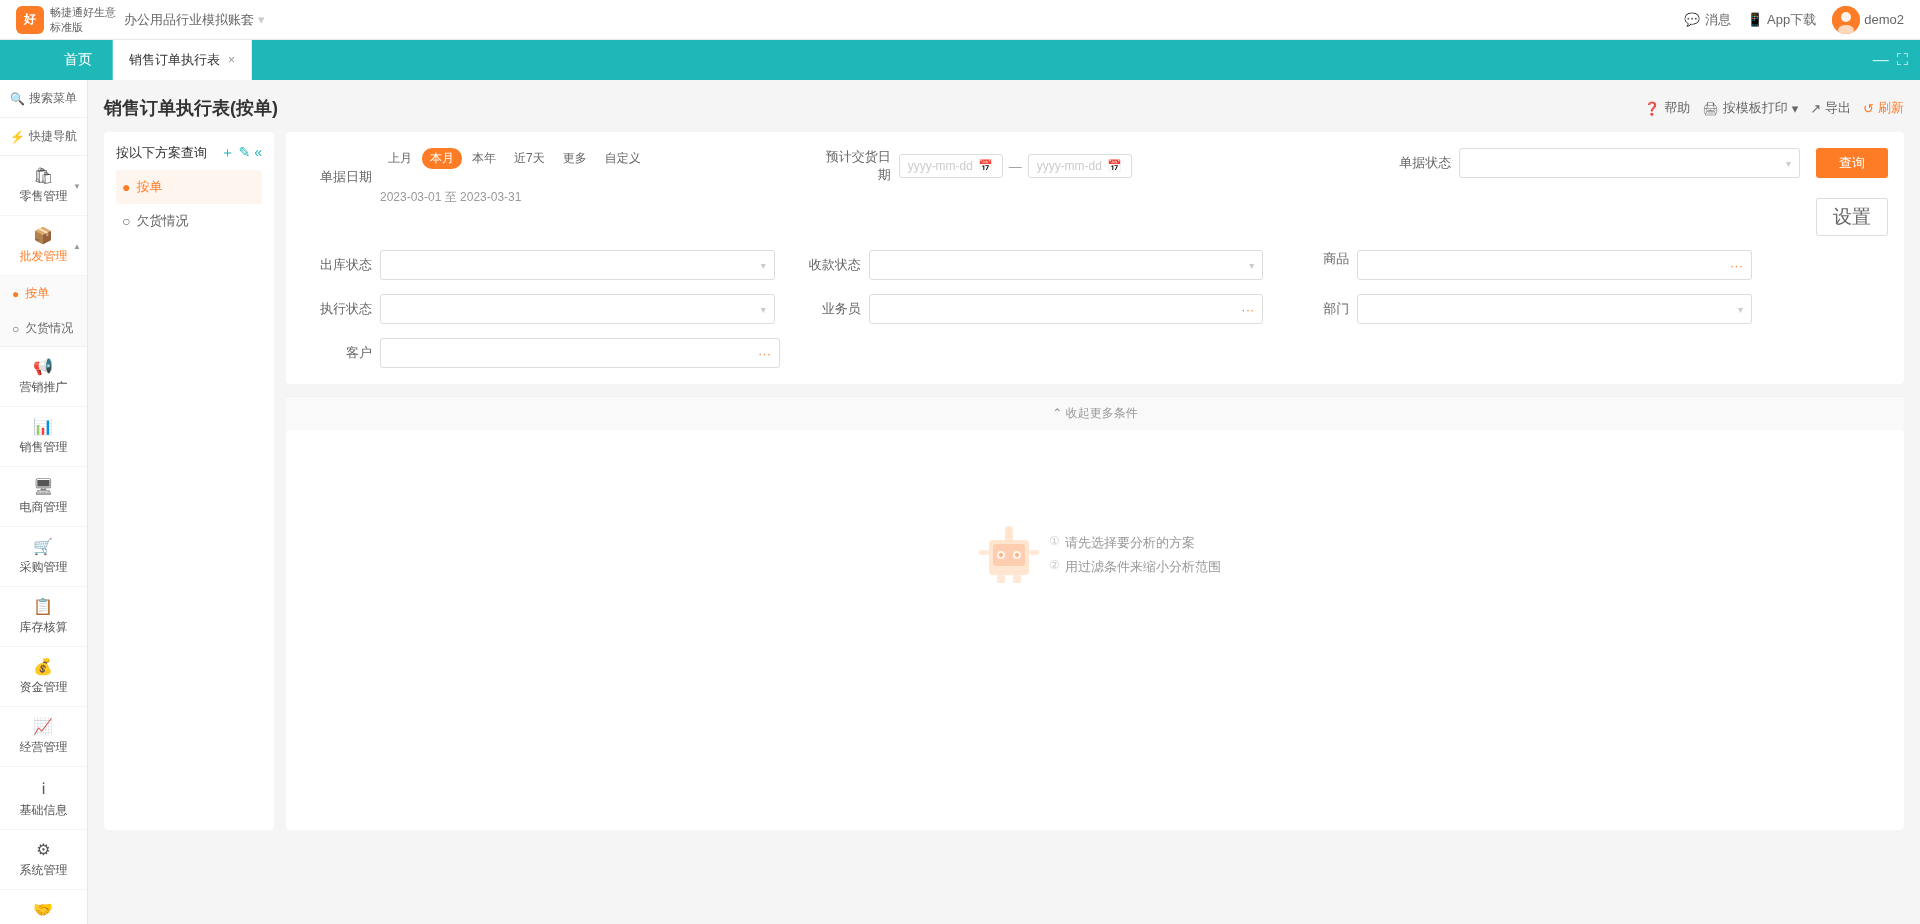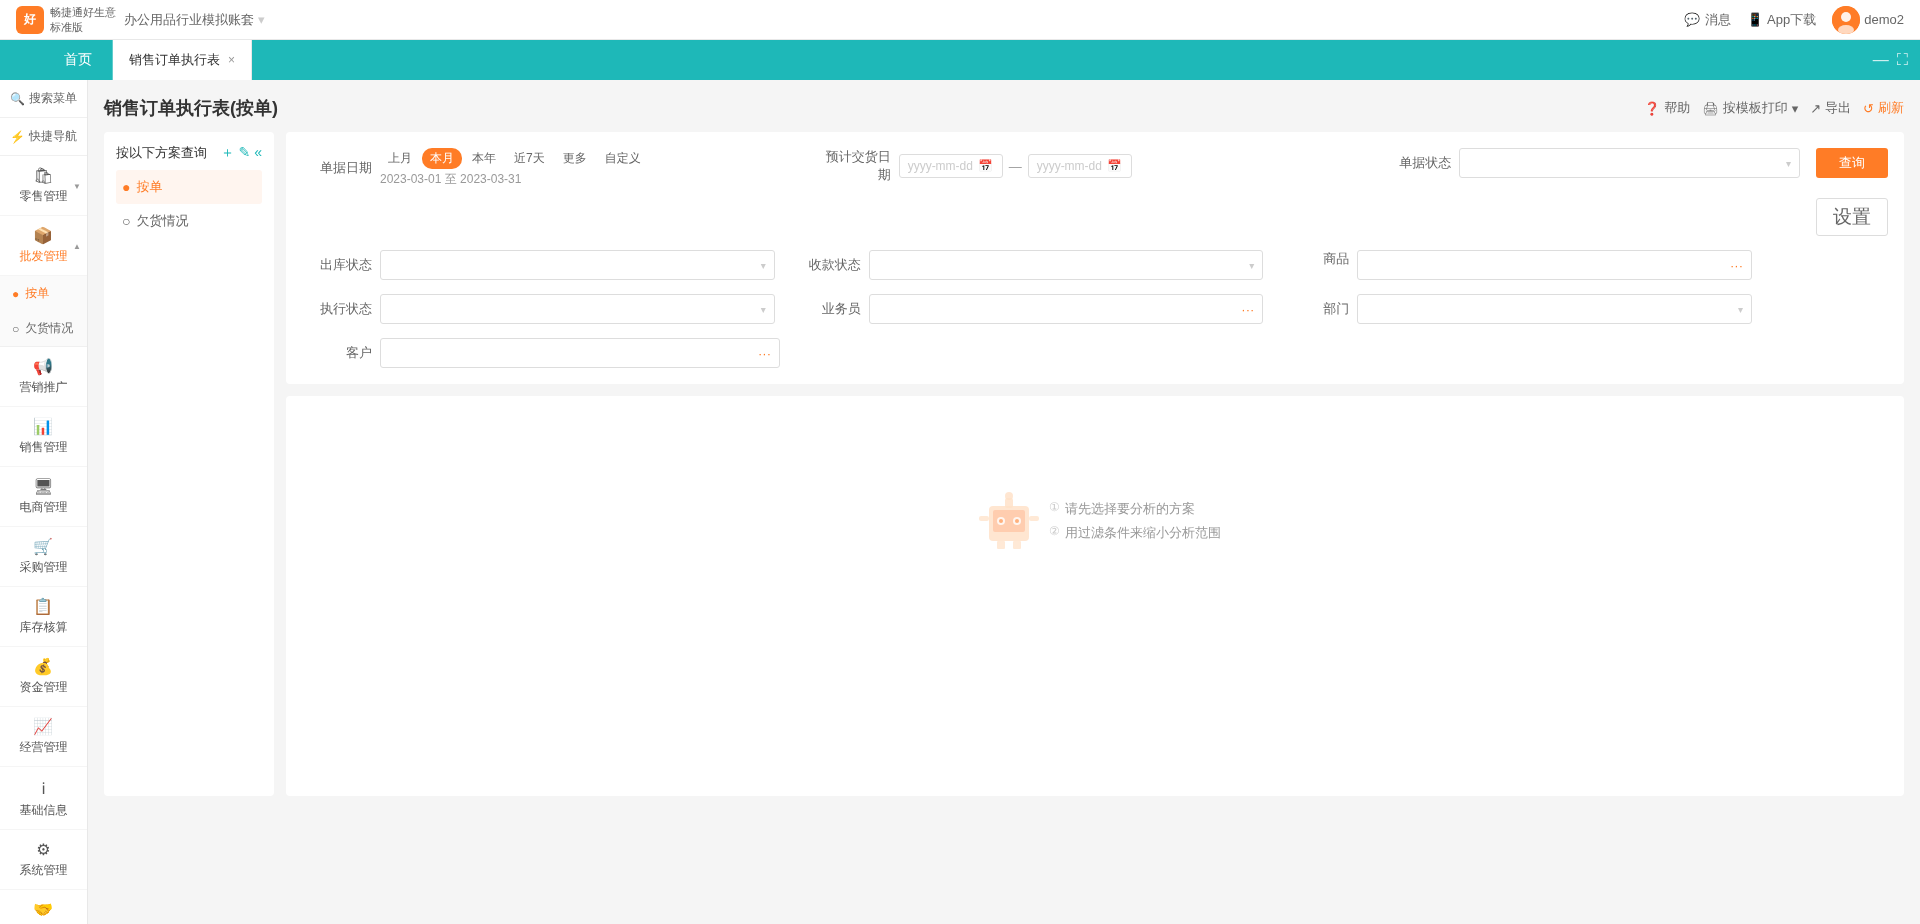--- a/index.html
+++ b/index.html
@@ -526,21 +526,21 @@
           </div>
         </div>
 
         <div style="flex:1; display:flex; flex-direction:column; gap:0;">
 
           <div class="filter-panel">
 
             <div style="display:flex; gap:16px; margin-bottom:14px; align-items:flex-start;">
               <div style="display:flex; align-items:center; gap:8px; flex:1.2;">
                 <span class="filter-label">单据日期</span>
-                <div style="display:flex; flex-direction:column; gap:2px;">
+                <div style="display:flex; flex-direction:column; gap:20px;">
                   <div class="date-tabs">
                     <span class="date-tab">上月</span>
                     <span class="date-tab active">本月</span>
                     <span class="date-tab">本年</span>
                     <span class="date-tab">近7天</span>
                     <span class="date-tab">更多</span>
                     <span class="date-tab">自定义</span>
                   </div>
                   <span class="date-range">2023-03-01 至 2023-03-31</span>
                 </div>
@@ -629,20 +629,24 @@
                 <div class="input-wrap">
                   <span style="color:#ff7c26;">···</span>
                 </div>
               </div>
               <div style="flex:2;"></div>
               <div style="width:120px;"></div>
             </div>
 
           </div>
 
+          <div class="collapse-row">
+            <span>⌃</span>
+            <span>收起更多条件</span>
+          </div>
 
           <div class="main-panel">
             <div class="empty-state">
 
               <svg class="empty-icon" width="80" height="80" viewBox="0 0 80 80">
                 <rect x="20" y="30" width="40" height="35" rx="4" fill="#ffcca0" opacity="0.8"></rect>
                 <rect x="24" y="34" width="32" height="22" rx="2" fill="#ff9055" opacity="0.6"></rect>
                 <circle cx="32" cy="45" r="4" fill="white" opacity="0.8"></circle>
                 <circle cx="48" cy="45" r="4" fill="white" opacity="0.8"></circle>
                 <circle cx="32" cy="45" r="2" fill="#ff7c26"></circle>

